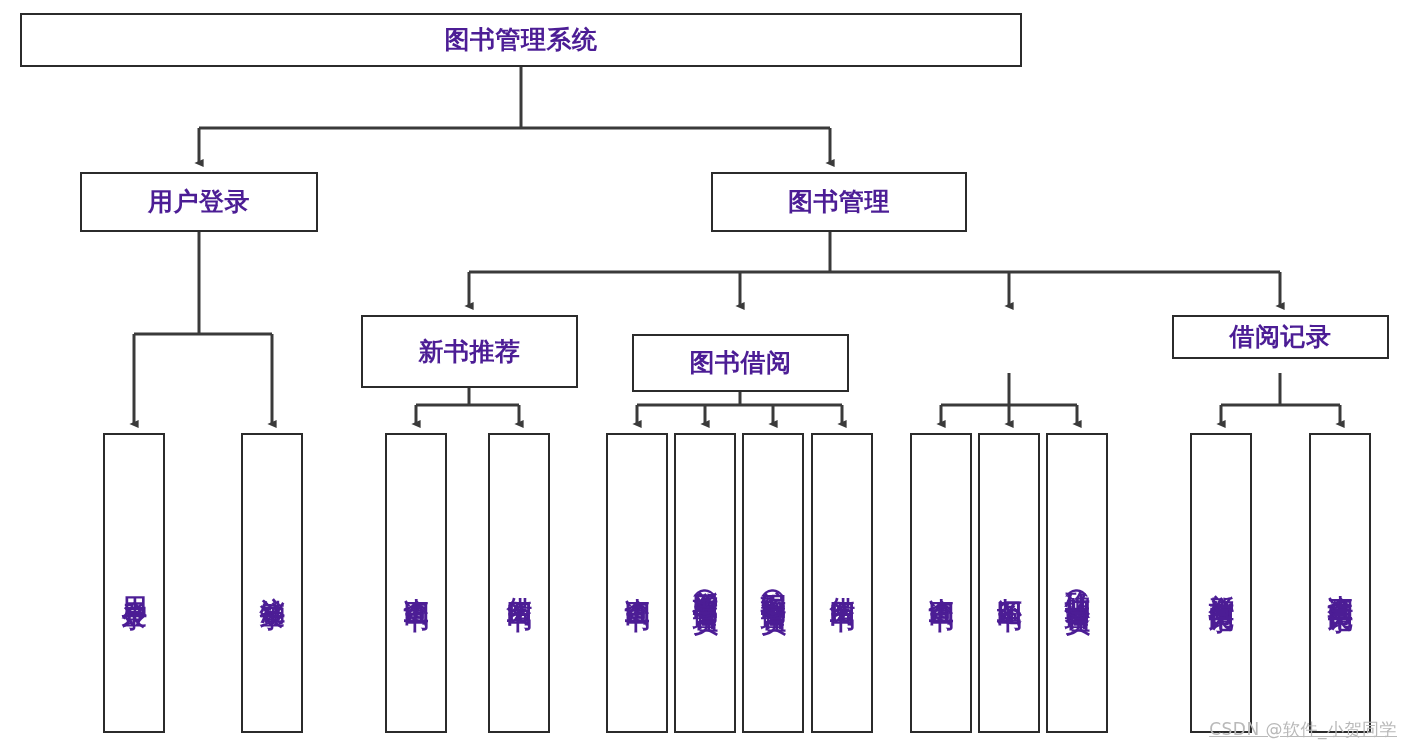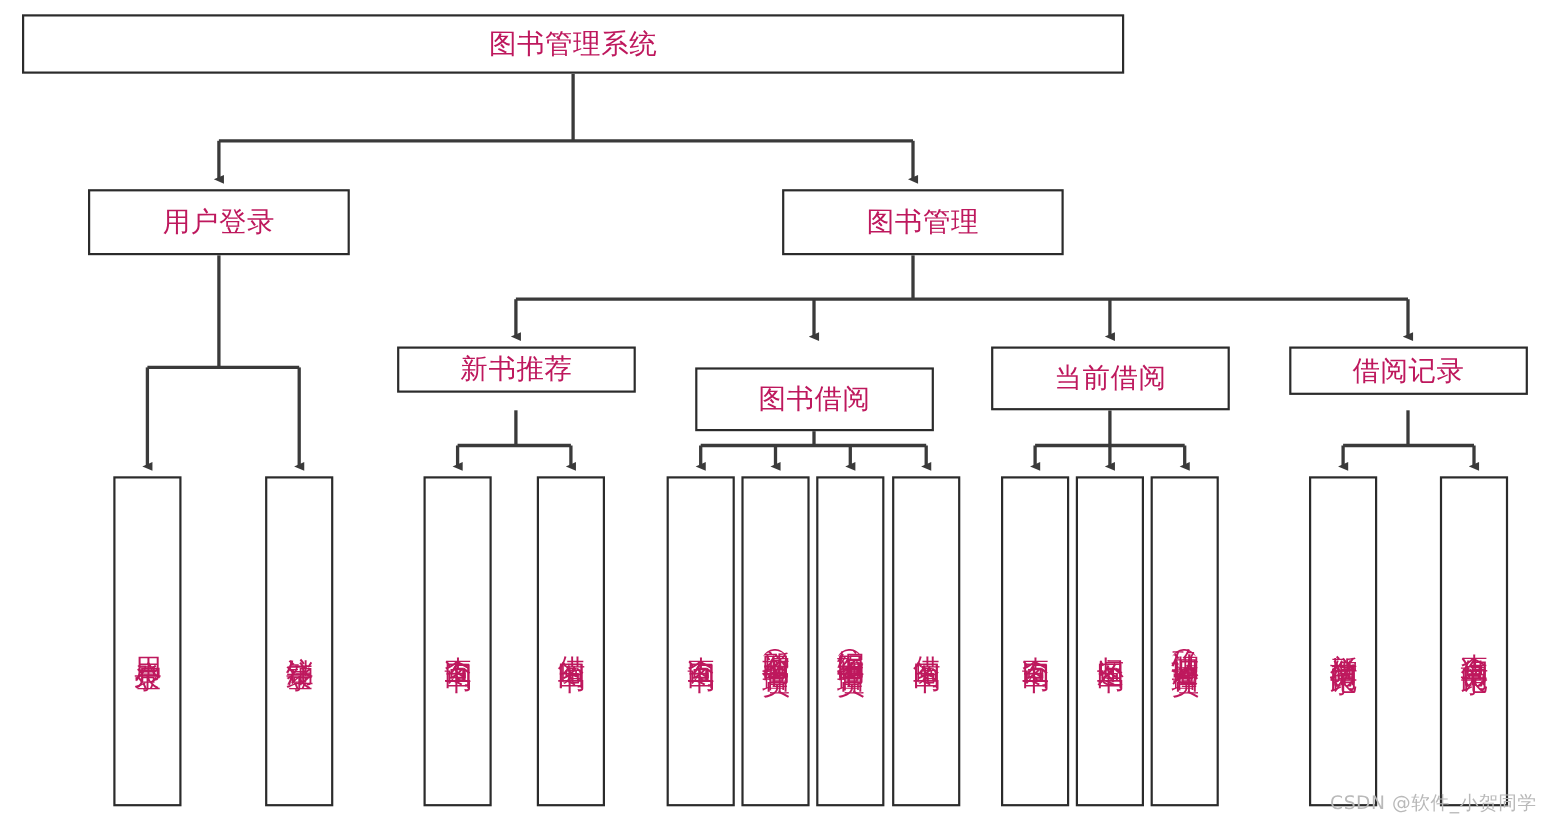--- a/index.html
+++ b/index.html
@@ -27,22 +27,23 @@
     pointer-events: none;
   }
   .node {
     position: absolute;
     box-sizing: border-box;
     background: #ffffff;
     border: 2px solid #2b2b2b;
     display: flex;
     align-items: center;
     justify-content: center;
-    color: #be185d;
+    color: #4c1d95;
     z-index: 2;
+    font-weight: bold;
   }
   .node-label {
     display: block;
     text-align: center;
     line-height: 1.18;
     letter-spacing: 0.5px;
     white-space: pre;
   }
   .node.horizontal .node-label {
     font-size: 25px;
@@ -66,20 +67,21 @@
   }
   #watermark {
     position: absolute;
     right: 8px;
     bottom: 6px;
     font-size: 17px;
     color: #b9b9b9;
     letter-spacing: 0.5px;
     z-index: 5;
     white-space: nowrap;
+    text-decoration: underline;
   }
 </style>
 </head>
 <body>
 
 <div id="diagram-root">
 
   <svg id="edge-layer" viewBox="0 0 1405 747" width="1405" height="747" xmlns="http://www.w3.org/2000/svg">
     <defs>
       <marker id="arrowhead" markerWidth="10" markerHeight="10" refX="4.6" refY="5" orient="auto" markerUnits="userSpaceOnUse">
@@ -137,31 +139,28 @@
   </div>
 
   <div class="node horizontal" style="left:80px; top:172px; width:238px; height:60px;">
     <span class="node-label">用户登录</span>
   </div>
 
   <div class="node horizontal" style="left:711px; top:172px; width:256px; height:60px;">
     <span class="node-label">图书管理</span>
   </div>
 
-  <div class="node horizontal" style="left:361px; top:315px; width:217px; height:42px;">
+  <div class="node horizontal" style="left:361px; top:315px; width:217px; height:73px;">
     <span class="node-label">新书推荐</span>
   </div>
 
   <div class="node horizontal" style="left:632px; top:315px; width:217px; height:58px;margin-top:19px;">
     <span class="node-label">图书借阅</span>
   </div>
 
-  <div class="node horizontal" style="left:901px; top:315px; width:217px; height:58px;">
-    <span class="node-label">当前借阅</span>
-  </div>
 
   <div class="node horizontal" style="left:1172px; top:315px; width:217px; height:44px;">
     <span class="node-label">借阅记录</span>
   </div>
 
   <div class="node vertical" style="left:103px; top:433px; width:62px; height:300px;">
     <span class="node-label">用户登录</span>
   </div>
   <div class="node vertical" style="left:241px; top:433px; width:62px; height:300px;">
     <span class="node-label">注销登录</span>

